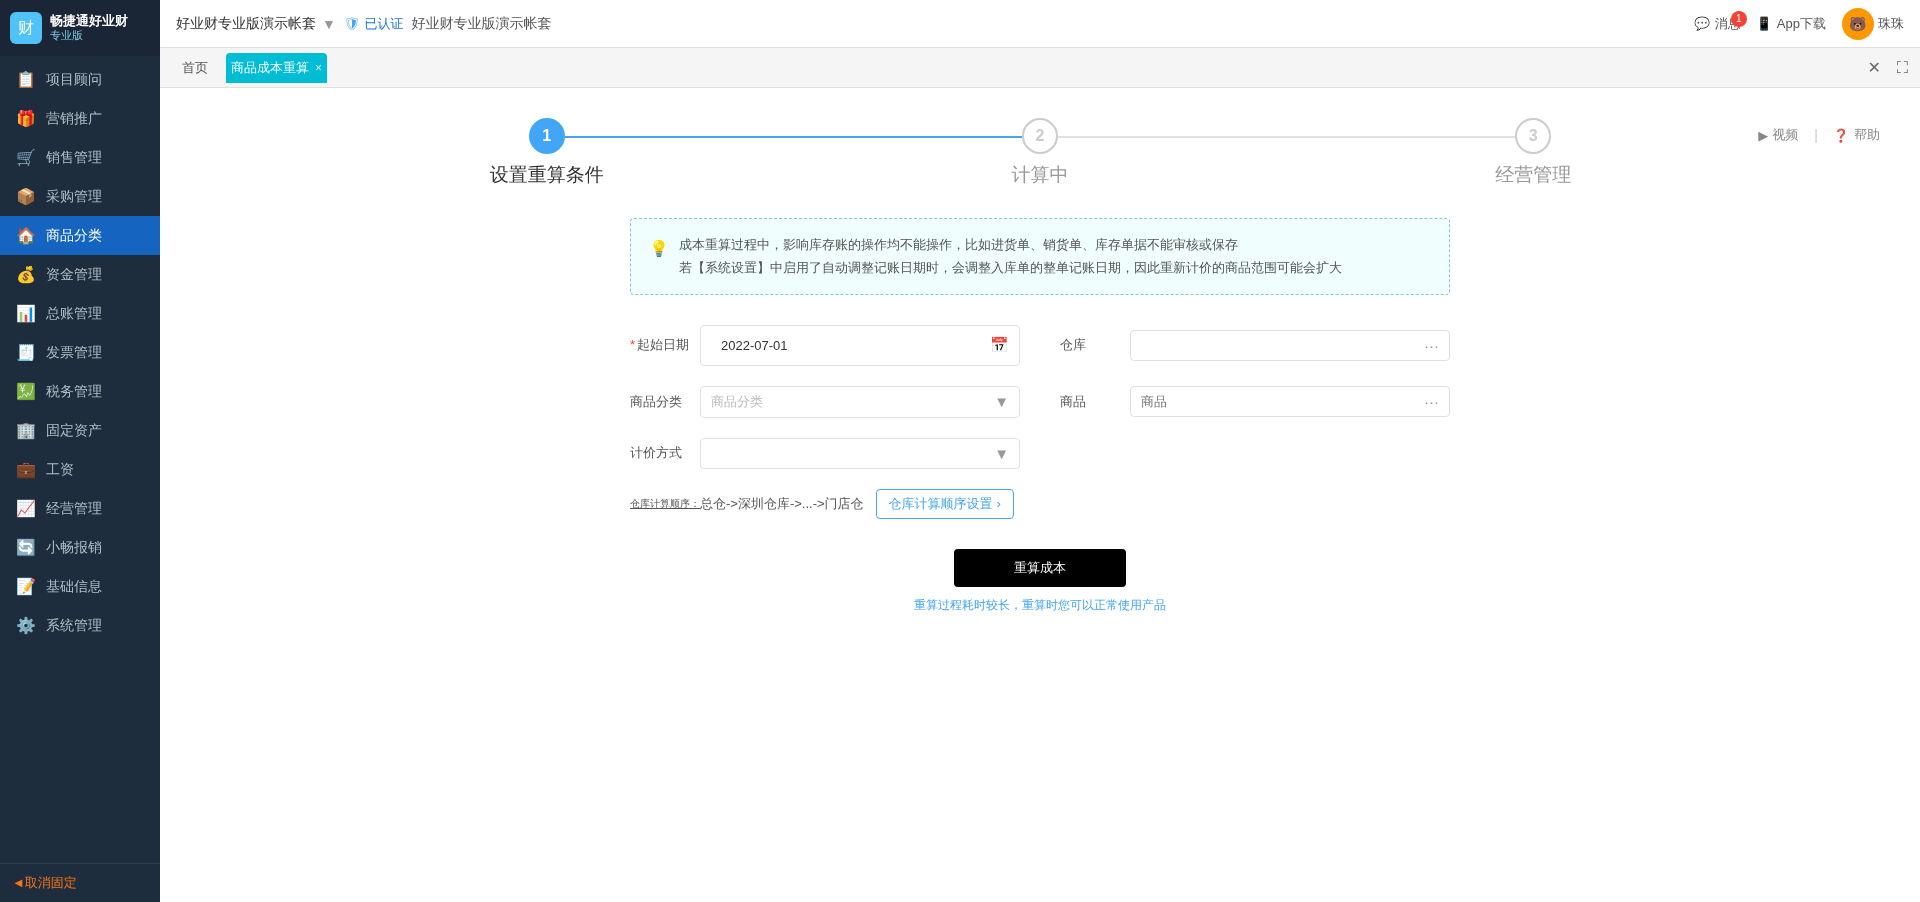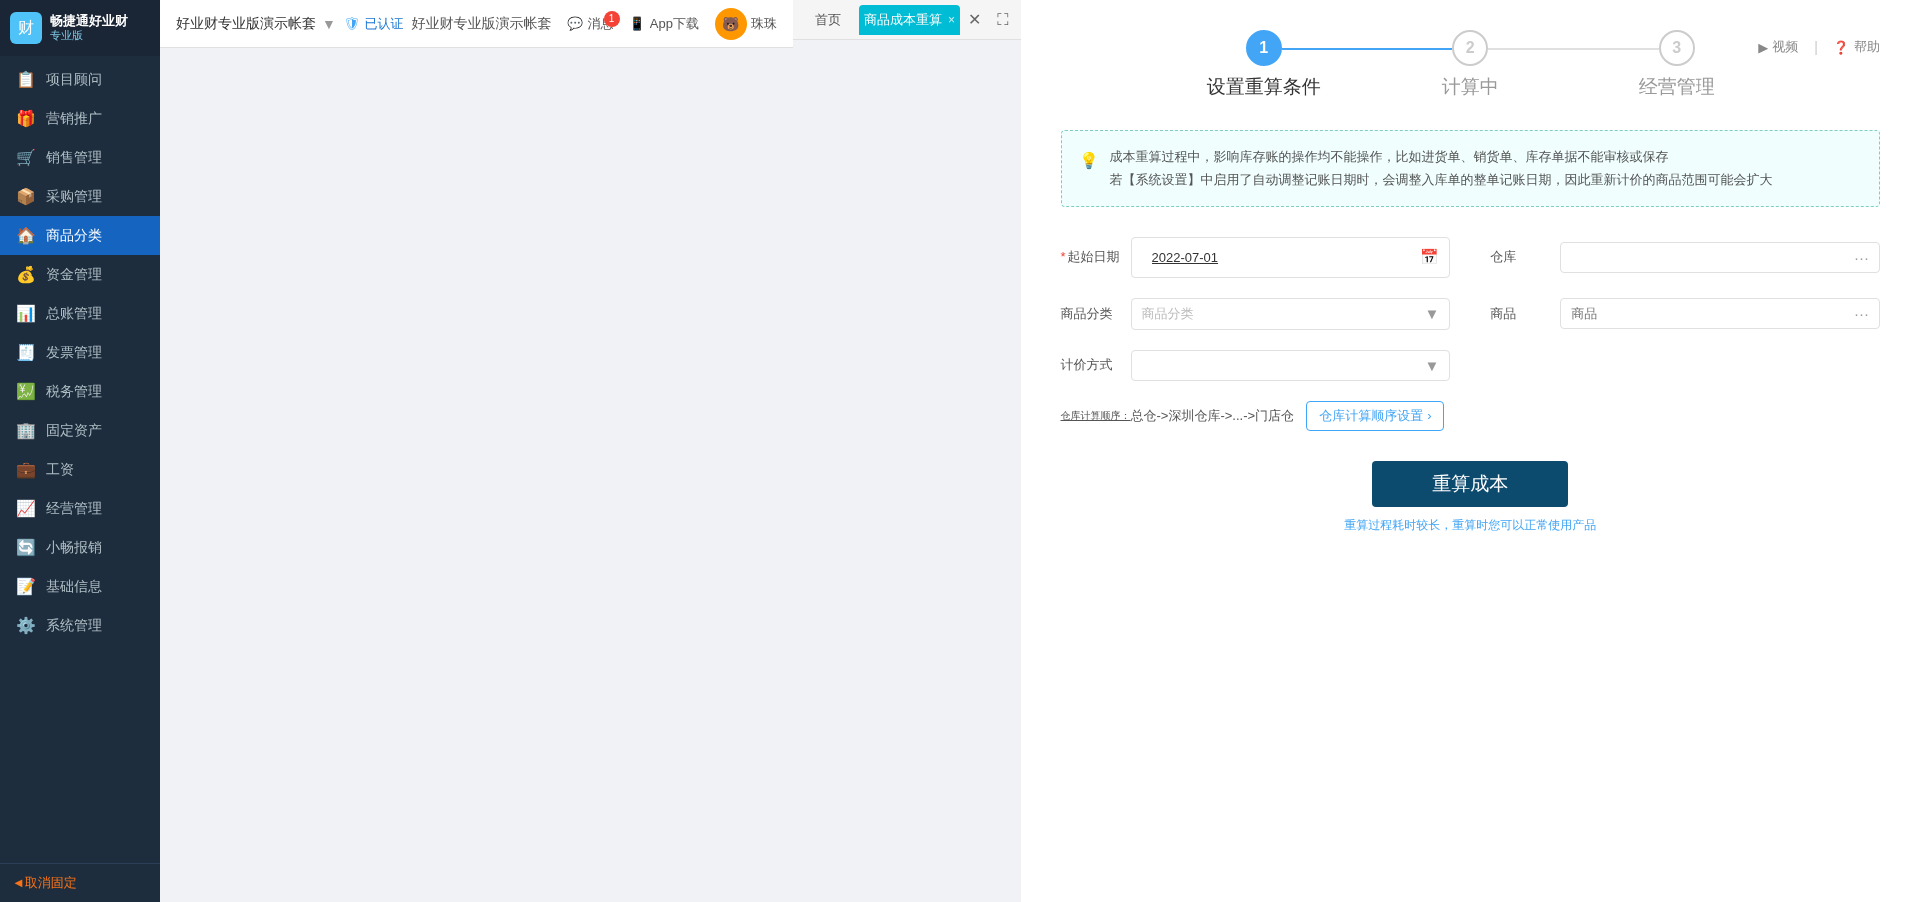--- a/index.html
+++ b/index.html
@@ -74,20 +74,21 @@
       display: flex;
       align-items: center;
       gap: 6px;
       border-top: 1px solid #2a3f55;
     }
 
     
     .main {
       flex: 1;
       display: flex;
+      flex-direction: column;
       height: 100%;
       overflow: hidden;
     }
 
     
     .topbar {
       display: flex;
       align-items: center;
       background: #fff;
       border-bottom: 1px solid #e0e0e0;
@@ -379,26 +380,26 @@
       align-items: center;
       margin-bottom: 30px;
     }
 
     
     .submit-area {
       text-align: center;
       margin-top: 10px;
     }
     .submit-btn {
-      background: #0c4a6e;
+      background: #000000;
       color: #fff;
       border: none;
       border-radius: 4px;
       padding: 10px 60px;
-      font-size: 19px;
+      font-size: 13px;
       cursor: pointer;
       font-family: inherit;
     }
     .submit-hint {
       color: #42a5f5;
       font-size: 12px;
       margin-top: 10px;
     }
 
     
@@ -595,21 +596,21 @@
     </div>
 
     <div class="form-area">
 
       <div class="form-row">
         <div class="form-group">
           <span class="form-label">
             <span class="required-star">*</span><span>起始日期</span>
           </span>
           <div class="input-with-icon">
-            <input type="text" class="form-input" value="2022-07-01" style="flex: 1 1 0%; border: none; outline: none; font-size: 13px; color: rgb(51, 51, 51); background: transparent; text-decoration: underline;">
+            <input type="text" class="form-input" value="2022-07-01" style="flex: 1 1 0%; border: none; outline: none; font-size: 13px; color: rgb(51, 51, 51); background: transparent;">
             <span class="calendar-icon">📅</span>
           </div>
         </div>
         <div class="form-group-right">
           <span class="form-label">仓库</span>
           <div class="input-with-icon">
             <input type="text" style="flex: 1 1 0%; border: none; outline: none; font-size: 13px; color: rgb(187, 187, 187); background: transparent;" placeholder="">
             <span class="more-icon">···</span>
           </div>
         </div>

